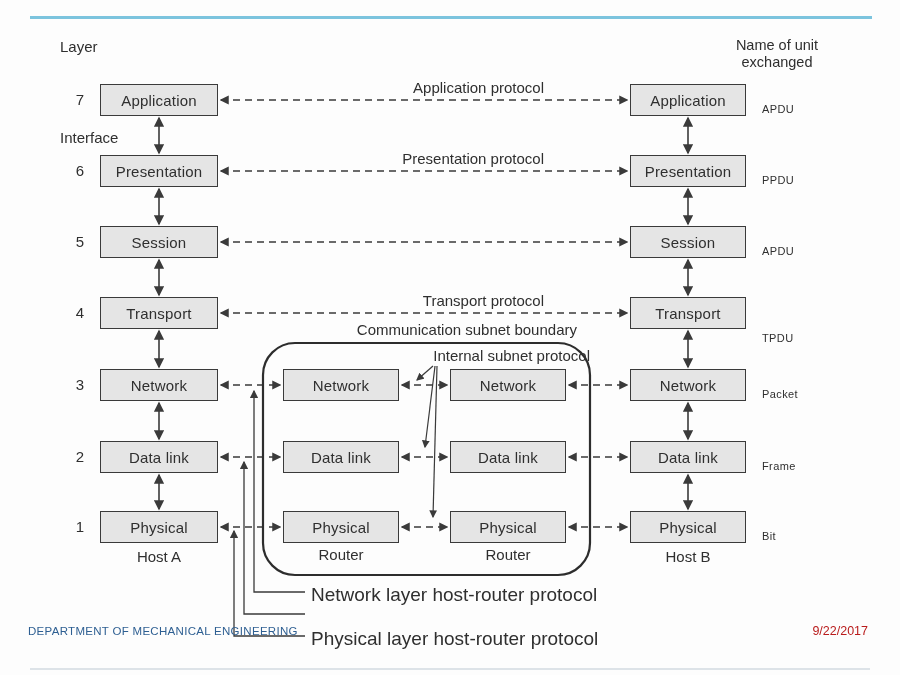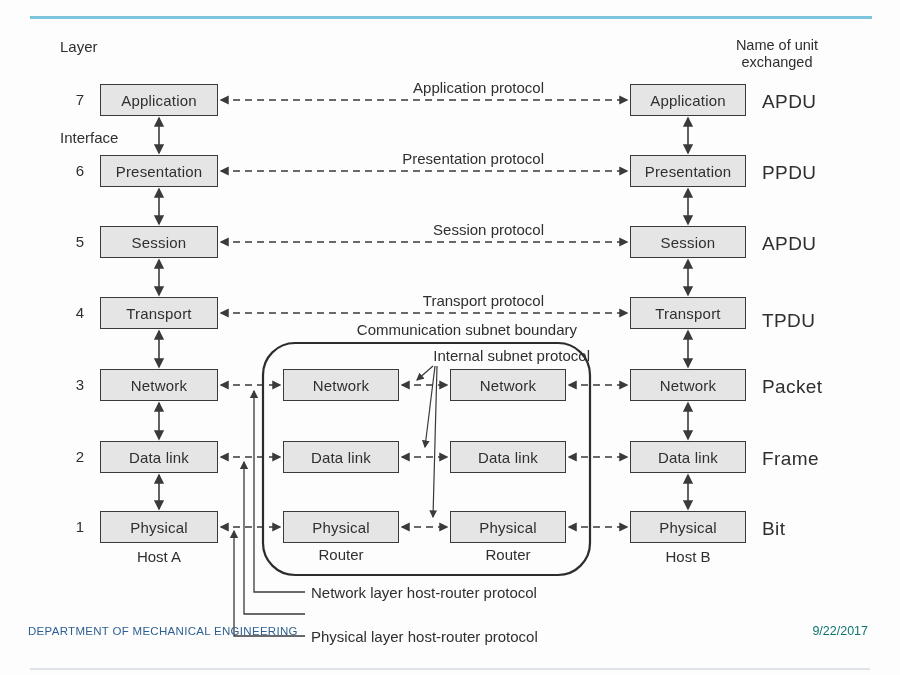--- a/index.html
+++ b/index.html
@@ -11,28 +11,28 @@
   #accent-bottom{position:absolute;left:30px;top:668px;width:840px;height:2px;background:#dde3e8;}
   svg.lines{position:absolute;left:0;top:0;z-index:1;}
   .txt{position:absolute;z-index:2;white-space:nowrap;}
   .box{
     position:absolute;z-index:2;height:32px;box-sizing:border-box;
     border:1.6px solid #3a3a3a;background:#e5e5e5;
     display:flex;align-items:center;justify-content:center;
     font-size:15px;letter-spacing:.2px;
   }
   .num{position:absolute;z-index:2;width:24px;text-align:center;font-size:15px;}
-  .unit{position:absolute;z-index:2;left:762px;font-size:19px;letter-spacing:.4px;}
+  .unit{position:absolute;z-index:2;left:762px;font-size:11px;letter-spacing:.4px;margin-top:12px;}
   .plabel{position:absolute;z-index:2;width:240px;text-align:right;font-size:15px;}
   .colhead{position:absolute;z-index:2;width:120px;text-align:center;font-size:15px;}
-  .legend-label{position:absolute;z-index:2;left:311px;font-size:15px;}
+  .legend-label{position:absolute;z-index:2;left:311px;font-size:19px;}
   .hdr{font-size:15px;}
   #unit-header{position:absolute;z-index:2;left:727px;top:37px;width:100px;text-align:center;font-size:14.5px;line-height:17px;}
   #footer-dept{position:absolute;z-index:3;left:28px;top:625px;font-size:11.5px;color:#2e5f92;letter-spacing:.3px;}
-  #footer-date{position:absolute;z-index:3;left:780px;top:624px;width:88px;text-align:right;font-size:12.5px;color:#0f766e;}
+  #footer-date{position:absolute;z-index:3;left:780px;top:624px;width:88px;text-align:right;font-size:12.5px;color:#b91c1c;}
 </style>
 </head>
 <body>
 
 <div id="slide">
 
   <div id="accent-top"></div>
   <div id="accent-bottom"></div>
 
   <svg class="lines" width="900" height="675" viewBox="0 0 900 675">
@@ -128,30 +128,29 @@
   <div class="box" style="left:630px;top:84px;width:116px">Application</div>
   <div class="box" style="left:630px;top:155px;width:116px">Presentation</div>
   <div class="box" style="left:630px;top:226px;width:116px">Session</div>
   <div class="box" style="left:630px;top:297px;width:116px">Transport</div>
   <div class="box" style="left:630px;top:369px;width:116px">Network</div>
   <div class="box" style="left:630px;top:441px;width:116px">Data link</div>
   <div class="box" style="left:630px;top:511px;width:116px">Physical</div>
 
   <div class="plabel" style="left:304px;top:79px">Application protocol</div>
   <div class="plabel" style="left:304px;top:150px">Presentation protocol</div>
-  <div class="plabel" style="left:304px;top:221px">Session protocol</div>
   <div class="plabel" style="left:304px;top:292px">Transport protocol</div>
 
   <div class="plabel" style="left:277px;top:321px;width:300px">Communication subnet boundary</div>
   <div class="plabel" style="left:350px;top:347px;width:240px">Internal subnet protocol</div>
 
   <div class="unit" style="top:91px">APDU</div>
   <div class="unit" style="top:162px">PPDU</div>
   <div class="unit" style="top:233px">APDU</div>
-  <div class="unit" style="top:310px">TPDU</div>
+  <div class="unit" style="top:320px">TPDU</div>
   <div class="unit" style="top:376px">Packet</div>
   <div class="unit" style="top:448px">Frame</div>
   <div class="unit" style="top:518px">Bit</div>
 
   <div class="colhead" style="left:99px;top:548px">Host A</div>
   <div class="colhead" style="left:281px;top:546px">Router</div>
   <div class="colhead" style="left:448px;top:546px">Router</div>
   <div class="colhead" style="left:628px;top:548px">Host B</div>
 
   <div class="legend-label" style="top:584px">Network layer host-router protocol</div>

